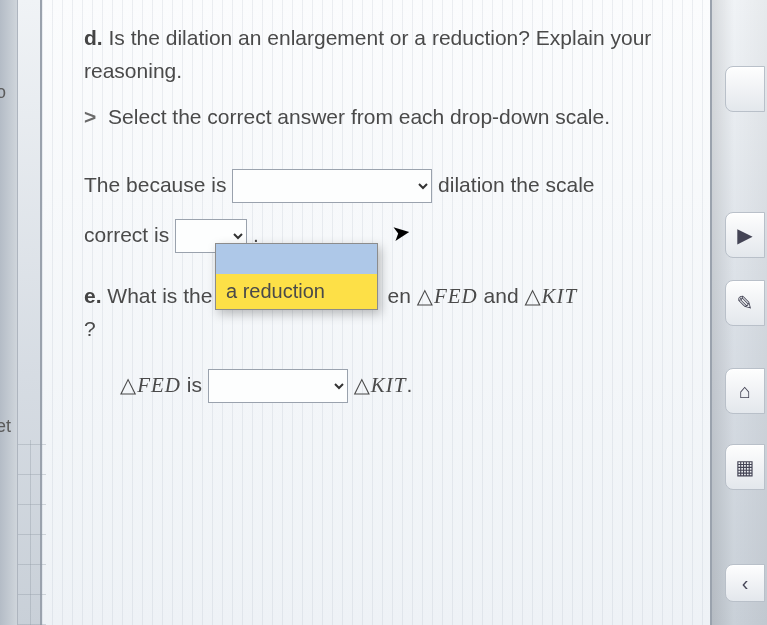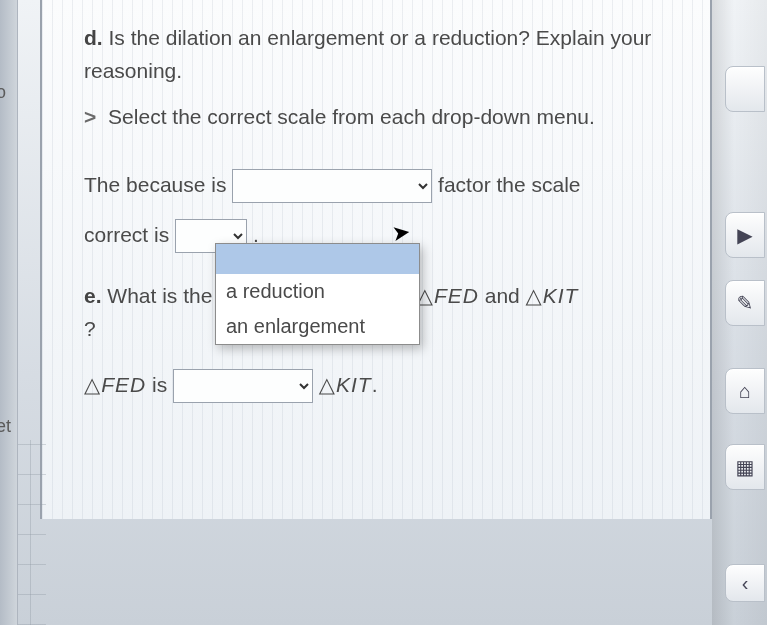--- a/index.html
+++ b/index.html
@@ -33,21 +33,21 @@
       z-index: 4;
       background: transparent;
     }
     .left-label.lo { top: 82px; }
     .left-label.let { top: 416px; }
     .content-frame {
       position: absolute;
       left: 40px;
       top: 0;
       width: 672px;
-      height: 519px;
+      height: 625px;
       background:
         repeating-linear-gradient(90deg, rgba(160,170,185,0.18) 0, rgba(160,170,185,0.18) 1px, transparent 1px, transparent 10px),
         linear-gradient(180deg, #fbfcfd 0%, #eef2f6 100%);
       border-left: 2px solid #9aa2ad;
       border-right: 2px solid #9aa2ad;
       padding: 22px 28px 10px 42px;
       font-size: 21px;
       line-height: 1.55;
     }
     .right-toolbar-shadow {
@@ -63,57 +63,58 @@
     }
     .q-letter { font-weight: bold; color: #444; }
     .instr-caret { color: #6a6a6a; font-weight: bold; margin-right: 6px; }
 
     .answer-para {
       margin-top: 26px;
       line-height: 2.4;
     }
     .answer-e {
       margin-top: 12px;
+      margin-left: 36px;
     }
 
     select.drop {
       font-size: 19px;
       padding: 3px 6px;
       height: 34px;
       border: 1px solid #9aa2ad;
       background: #fdfefe;
       color: #333;
       vertical-align: middle;
     }
     select.drop.wide { width: 200px; }
     select.drop.narrow { width: 72px; }
     select.drop.med { width: 140px; }
 
     .dropdown-overlay {
       position: absolute;
       left: 215px;
       top: 243px;
-      width: 205px;
-      background: #ffffff;
+      width: 163px;
+      background: #fde047;
       border: 1px solid #8c8c8c;
       box-shadow: 3px 4px 10px rgba(0,0,0,0.25);
       z-index: 5;
       font-size: 20px;
     }
     .dropdown-overlay .dd-option {
       padding: 6px 10px;
       cursor: default;
     }
     .dropdown-overlay .dd-option.blank {
       height: 30px;
       background: #aec8e8;
     }
 
     .tri {
-      font-family: Liberation Sans, sans-serif;
+      font-family: Liberation Serif, serif;
       font-style: italic;
       letter-spacing: 1px;
     }
     .triangle-glyph { font-style: normal; }
 
     .cursor {
       position: absolute;
       left: 392px;
       top: 220px;
       z-index: 6;
@@ -169,29 +170,29 @@
 
 <div class="content-frame">
 
   <p class="question-d">
     <span class="q-letter">d.</span>
     <span>Is the dilation an enlargement or a reduction? Explain your reasoning.</span>
   </p>
 
   <p class="instruction">
     <span class="instr-caret">&gt;</span>
-    <span>Select the correct scale from each drop-down menu.</span>
+    <span>Select the correct answer from each drop-down scale.</span>
   </p>
 
   <p class="answer-para">
     <span>The because is</span>
     <select class="drop wide">
       <option></option>
     </select>
-    <span>factor the scale</span>
+    <span>dilation the scale</span>
     <br>
     <span>correct is</span>
     <select class="drop narrow"></select>
     <span>.</span>
   </p>
 
   <p class="question-d" style="margin-top:20px;">
     <span class="q-letter">e.</span>
     <span>What is the</span>
     <span style="visibility:hidden">relationship betwe</span><span>en </span><span class="tri"><span class="triangle-glyph">△</span>FED</span><span> and </span><span class="tri"><span class="triangle-glyph">△</span>KIT</span>
@@ -204,21 +205,20 @@
     <span class="tri"><span class="triangle-glyph">△</span>FED</span><span> is </span>
     <select class="drop med"></select>
     <span class="tri"><span class="triangle-glyph">△</span>KIT</span><span>.</span>
   </p>
 
 </div>
 
 <div class="dropdown-overlay">
   <div class="dd-option blank"></div>
   <div class="dd-option">a reduction</div>
-  <div class="dd-option">an enlargement</div>
 </div>
 
 <div class="cursor">➤</div>
 
 <div class="right-toolbar-shadow"></div>
 
 <div class="tool t1"></div>
 <div class="tool t2">▶</div>
 <div class="tool t3">✎</div>
 <div class="tool t4">⌂</div>

